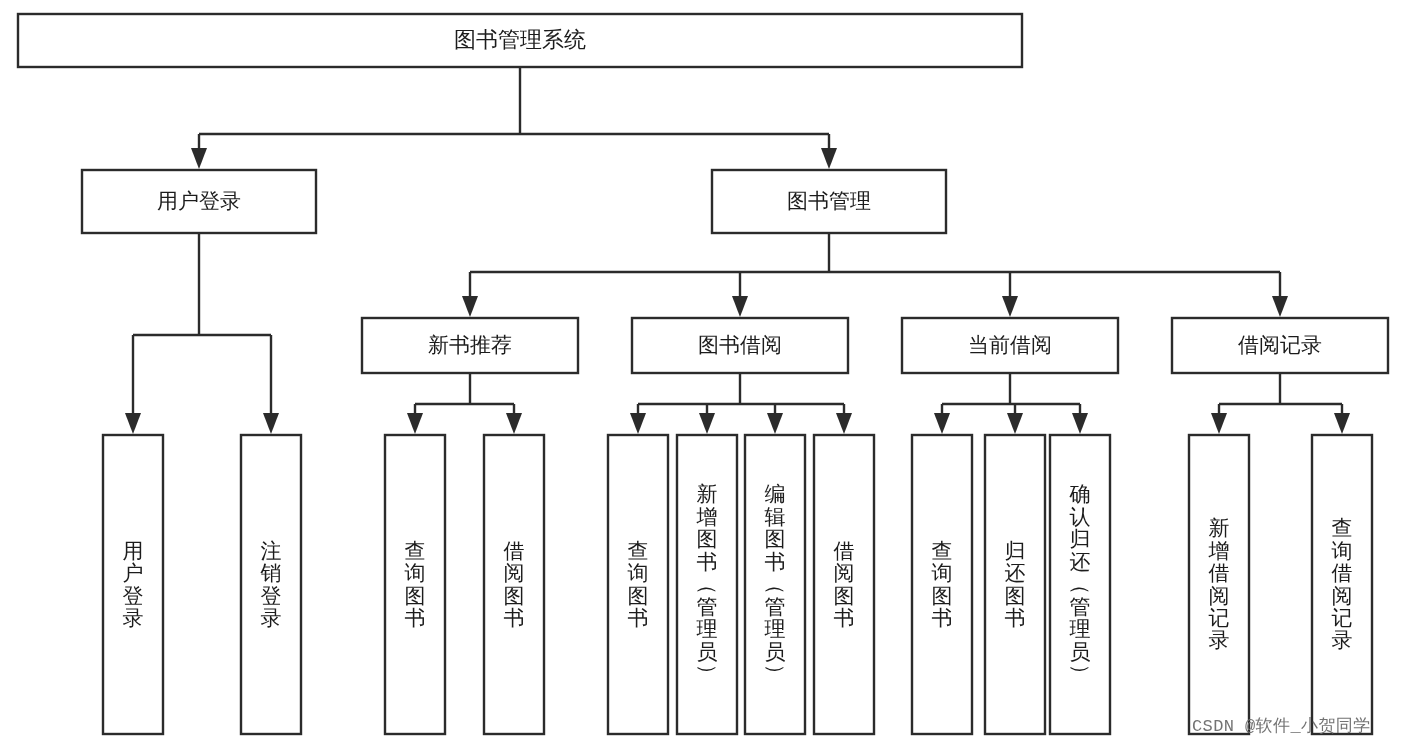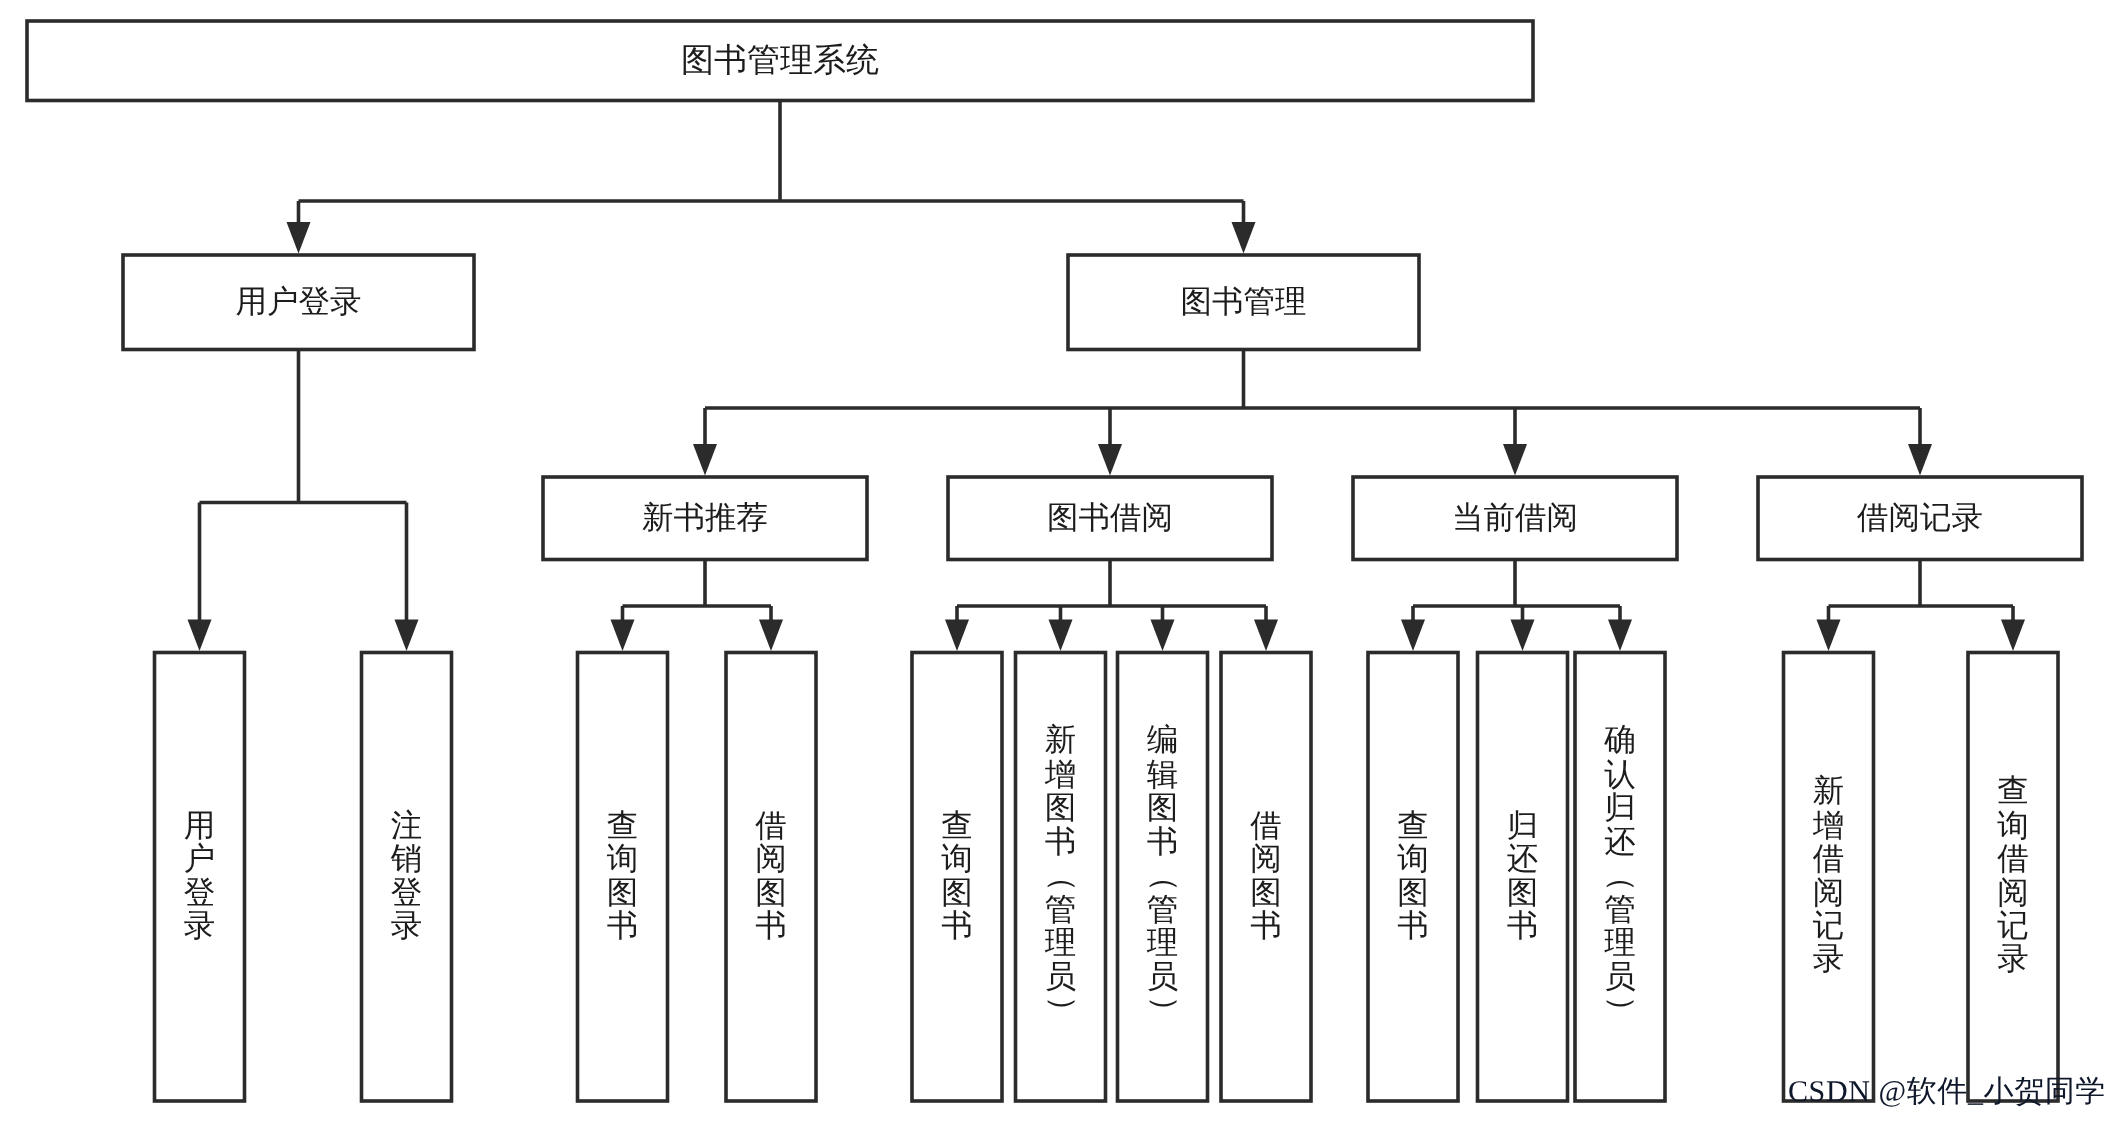--- a/index.html
+++ b/index.html
@@ -68,23 +68,23 @@
     text-align: center;
   }
   .vlabel-wrap .vchar {
     display: block;
   }
   .vlabel-wrap .vchar.paren {
     transform: rotate(90deg);
   }
   .watermark {
     position: absolute;
-    font-family: Liberation Serif, serif;
-    font-size: 20px;
-    color: #0f172a;
+    font-family: Liberation Mono, monospace;
+    font-size: 17px;
+    color: #737373;
     white-space: nowrap;
     letter-spacing: 0.4px;
   }
 </style>
 </head>
 <body>
 
 <div id="diagram-root">
   <svg id="tree-svg" viewBox="0 0 1405 747" xmlns="http://www.w3.org/2000/svg">
     <g id="connectors-layer">

